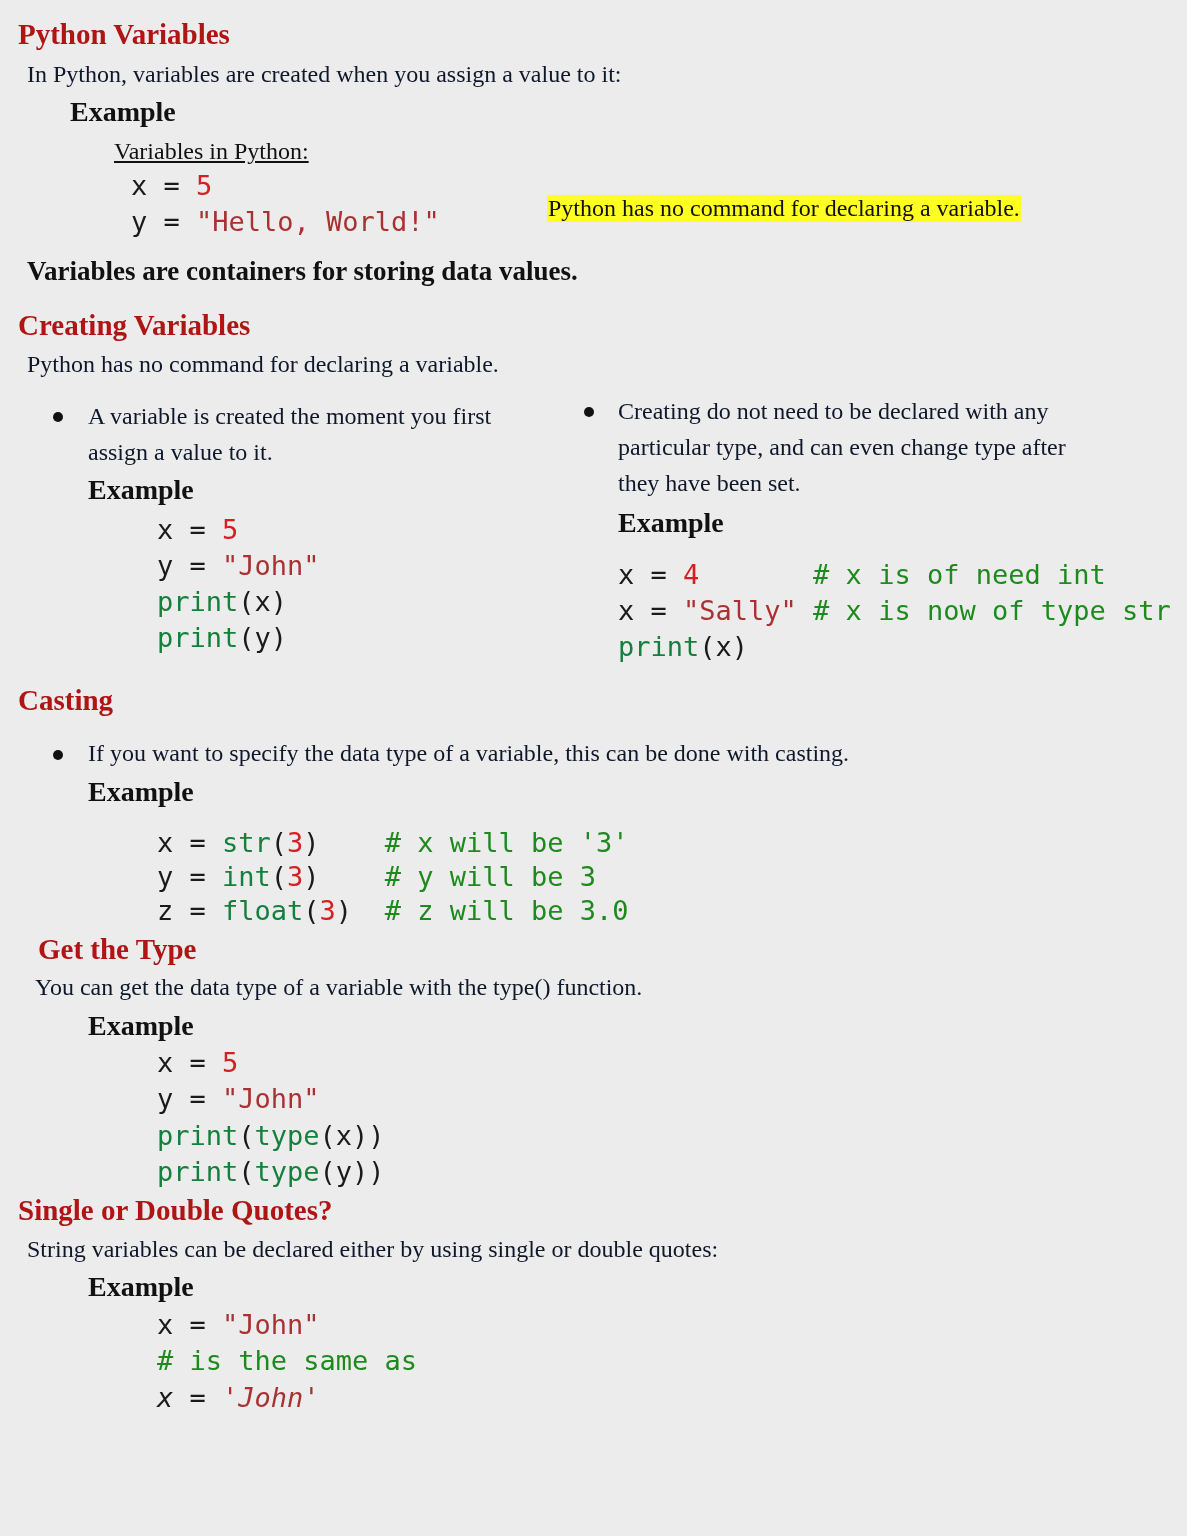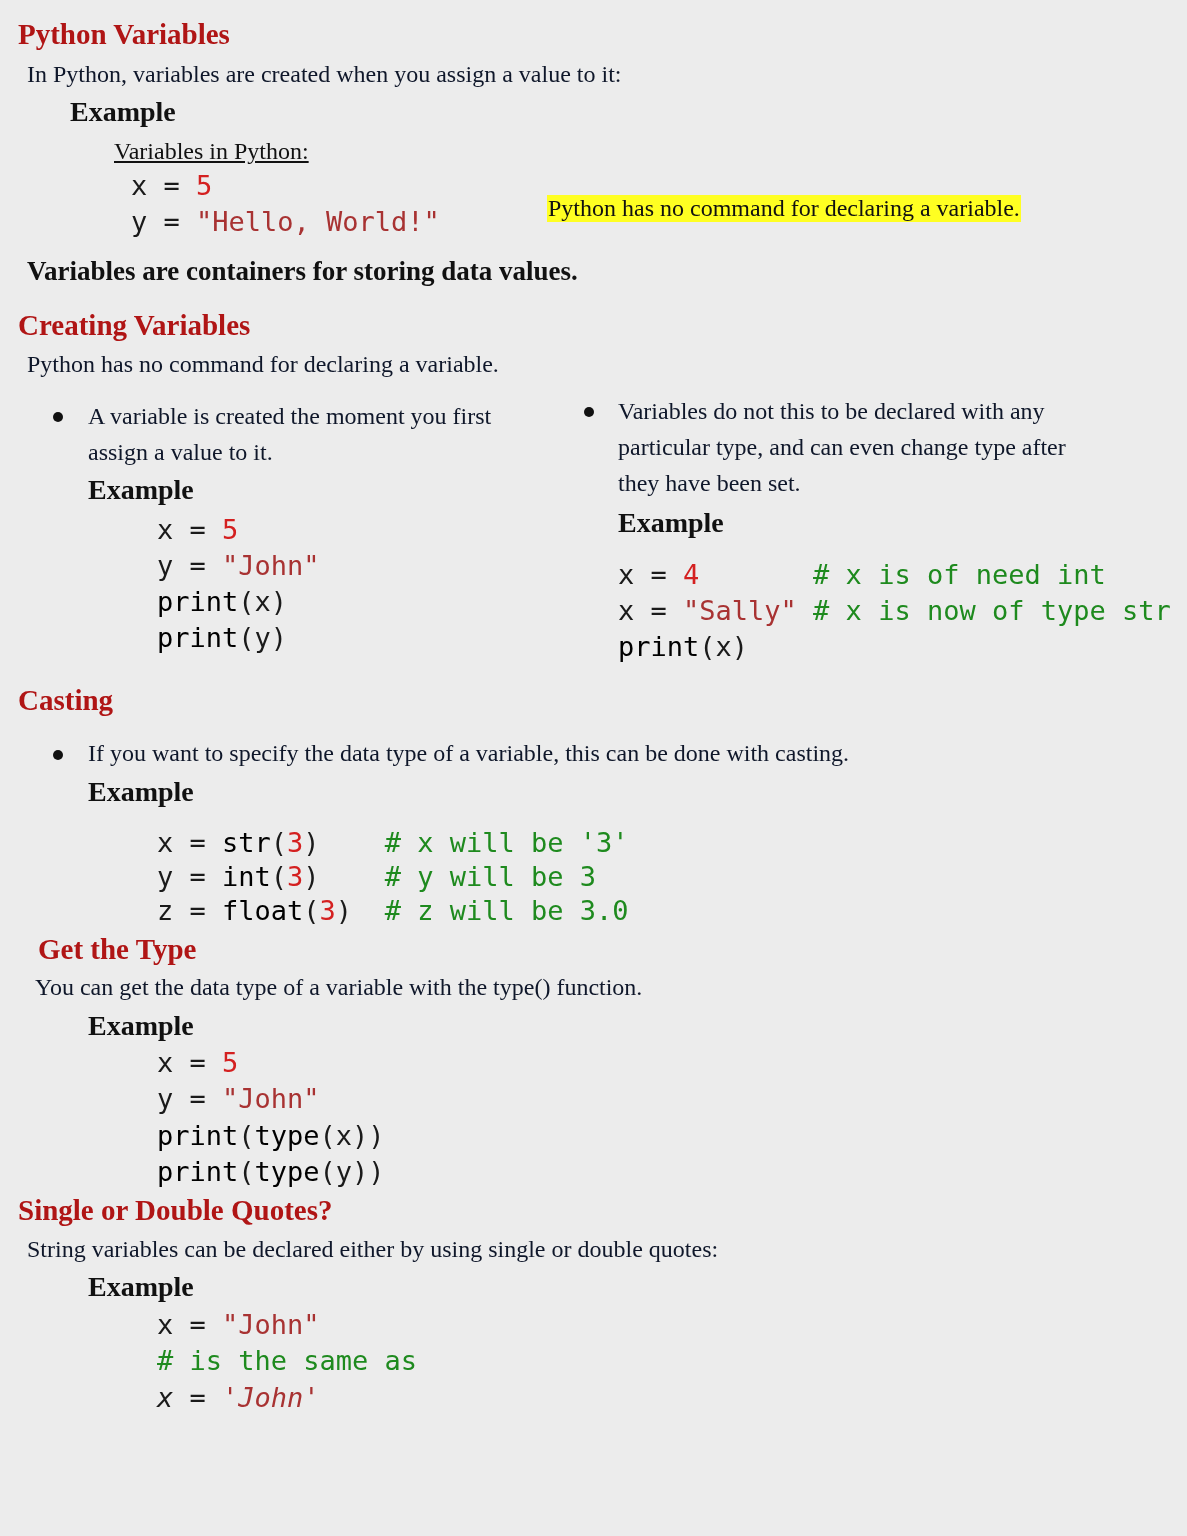--- a/index.html
+++ b/index.html
@@ -14,21 +14,21 @@
   .abs { position: absolute; white-space: pre; }
   .h1 { font-weight: bold; color: #b01515; font-size: 29px; }
   .body { font-size: 24px; color: #0f172a; }
   .ex { font-weight: bold; font-size: 28px; color: #111; }
   .big { font-weight: bold; font-size: 27px; color: #111; }
   .under { text-decoration: underline; font-size: 24px; }
   .hl { background: #ffff22; font-size: 24px; padding: 0 1px; }
   .code { font-family: "DejaVu Sans Mono", monospace; font-size: 27px; color: #1a1a1a; line-height: 36px; }
   .num { color: #d42020; }
   .str { color: #a83232; }
-  .kw { color: #000000; }
+  .kw { color: #15803d; }
   .cm { color: #1e8a1e; }
   .bullet { position: absolute; width: 10px; height: 10px; border-radius: 50%; background: #111; }
 </style>
 </head>
 <body>
 
 <div class="abs h1" style="left:18px; top:18px;">Python Variables</div>
 <div class="abs body" style="left:27px; top:61px;">In Python, variables are created when you assign a value to it:</div>
 <div class="abs ex" style="left:70px; top:96px;">Example</div>
 <div class="abs under" style="left:114px; top:138px;">Variables in Python:</div>
@@ -43,21 +43,21 @@
 <div class="bullet" style="left:53px; top:412px;"></div>
 <div class="abs body" style="left:88px; top:403px;">A variable is created the moment you first</div>
 <div class="abs body" style="left:88px; top:439px;">assign a value to it.</div>
 <div class="abs ex" style="left:88px; top:474px;">Example</div>
 <div class="abs code" style="left:157px; top:512px;"><span>x</span><span> = </span><span class="num">5</span></div>
 <div class="abs code" style="left:157px; top:548px;"><span>y</span><span> = </span><span class="str">"John"</span></div>
 <div class="abs code" style="left:157px; top:584px;"><span class="kw">print</span><span>(x)</span></div>
 <div class="abs code" style="left:157px; top:620px;"><span class="kw">print</span><span>(y)</span></div>
 
 <div class="bullet" style="left:584px; top:407px;"></div>
-<div class="abs body" style="left:618px; top:398px;">Variables do not this to be declared with any</div>
+<div class="abs body" style="left:618px; top:398px;">Creating do not need to be declared with any</div>
 <div class="abs body" style="left:618px; top:434px;">particular type, and can even change type after</div>
 <div class="abs body" style="left:618px; top:470px;">they have been set.</div>
 <div class="abs ex" style="left:618px; top:507px;">Example</div>
 <div class="abs code" style="left:618px; top:557px;"><span>x</span><span> = </span><span class="num">4</span><span>       </span><span class="cm"># x is of need int</span></div>
 <div class="abs code" style="left:618px; top:593px;"><span>x</span><span> = </span><span class="str">"Sally"</span><span> </span><span class="cm"># x is now of type str</span></div>
 <div class="abs code" style="left:618px; top:629px;"><span class="kw">print</span><span>(x)</span></div>
 
 <div class="abs h1" style="left:18px; top:684px;">Casting</div>
 <div class="bullet" style="left:53px; top:750px;"></div>
 <div class="abs body" style="left:88px; top:740px;">If you want to specify the data type of a variable, this can be done with casting.</div>

